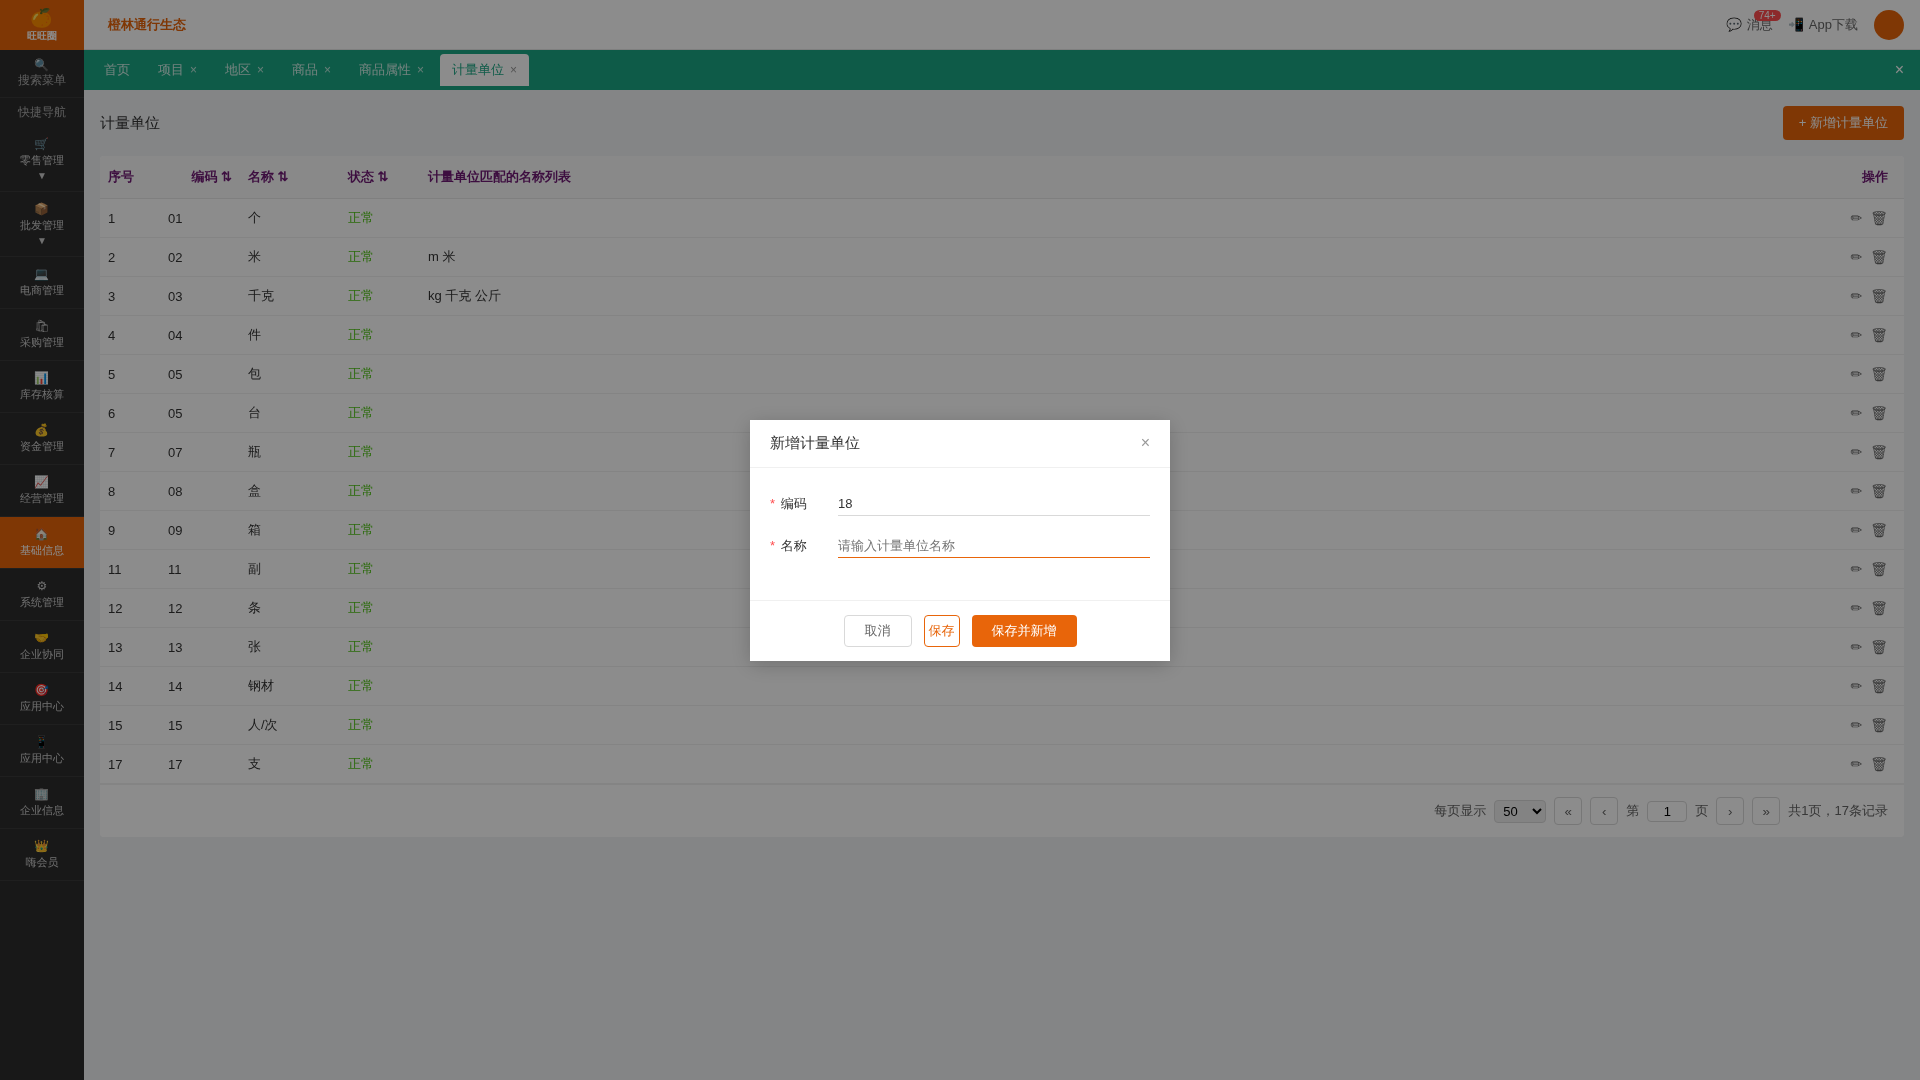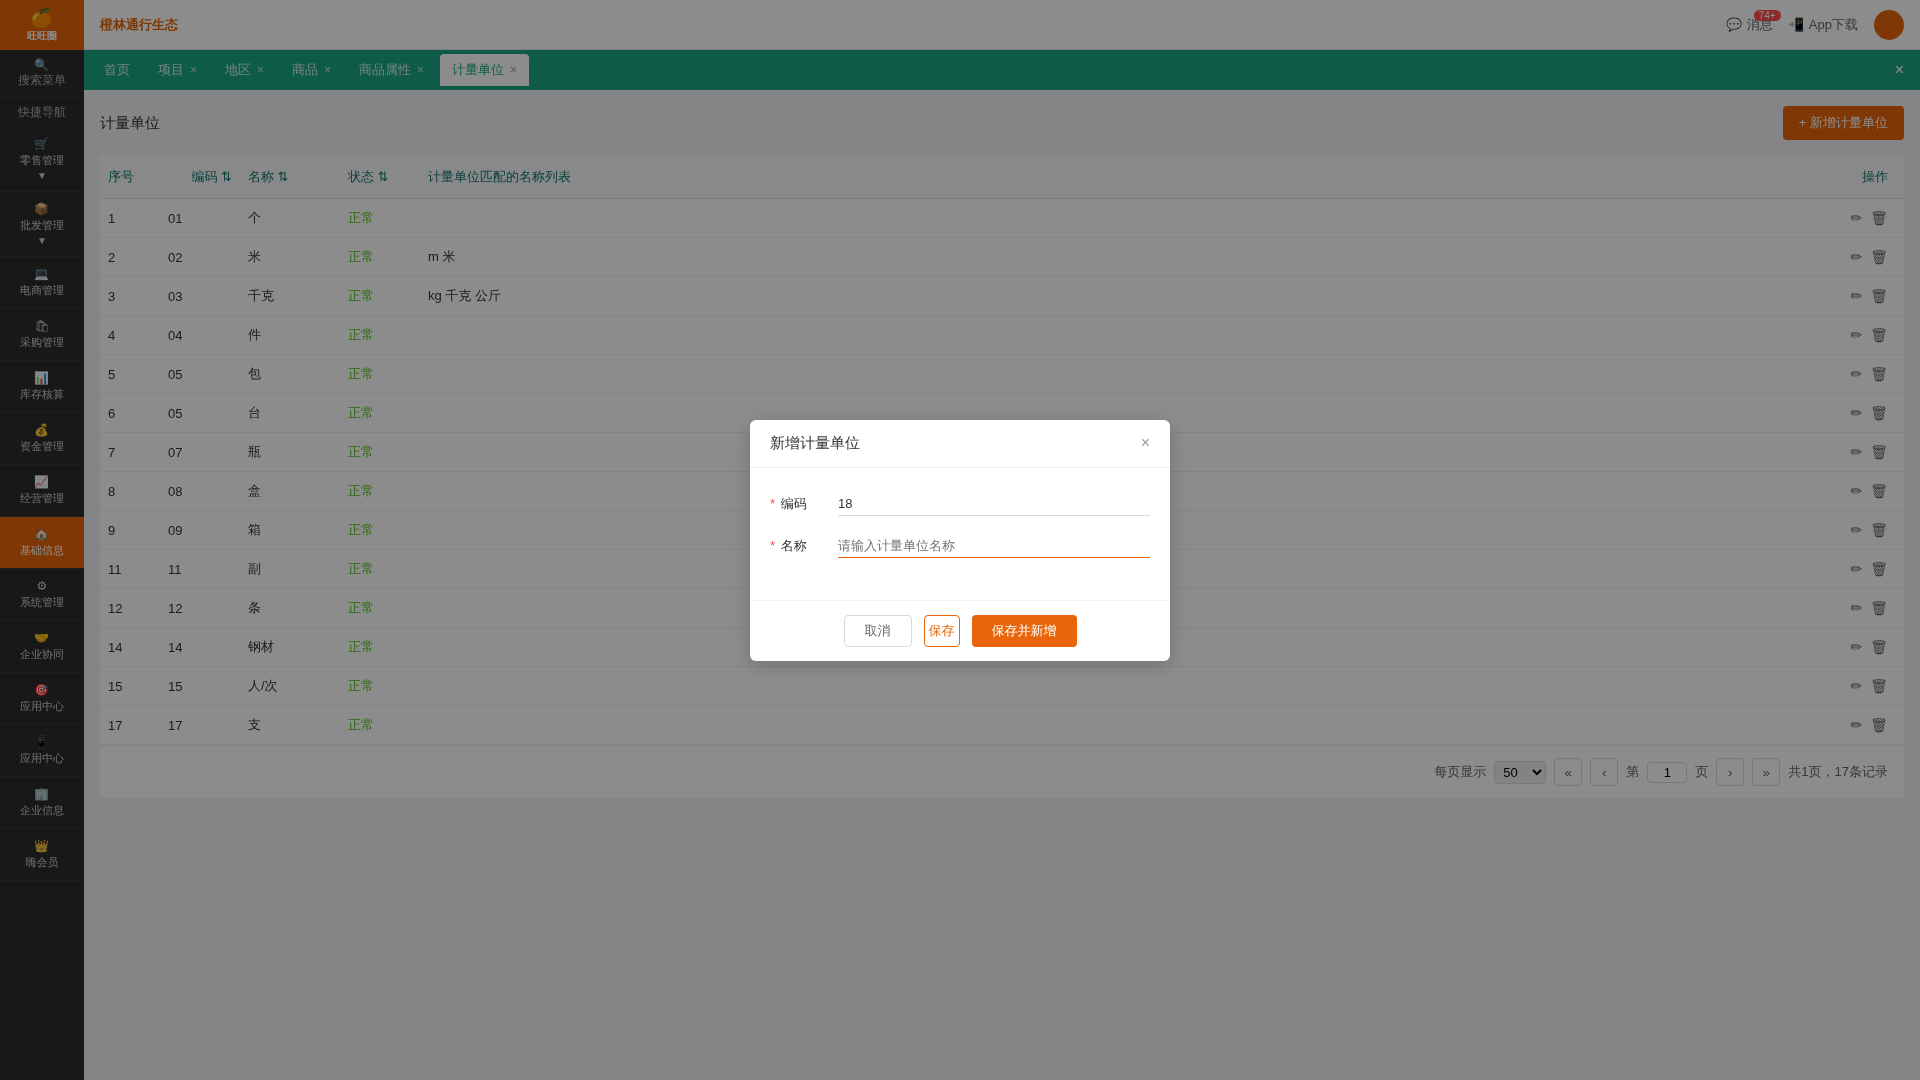--- a/index.html
+++ b/index.html
@@ -149,22 +149,22 @@
       font-size: 13px;
     }
 
     
     .table-wrap { background: white; border-radius: 4px; overflow: hidden; }
     table { width: 100%; border-collapse: collapse; }
     thead { background: #fafafa; }
     th {
       padding: 12px 8px;
       text-align: left;
-      color: #0f766e;
-      font-weight: 400;
+      color: #701a75;
+      font-weight: 700;
       border-bottom: 1px solid #e8e8e8;
       font-size: 13px;
     }
     td {
       padding: 10px 8px;
       color: #333;
       border-bottom: 1px solid #f0f0f0;
       font-size: 13px;
     }
     .status-normal { color: #52c41a; }
@@ -221,21 +221,21 @@
       position: fixed;
       top: 0; left: 0; right: 0; bottom: 0;
       background: rgba(0,0,0,0.45);
       z-index: 100;
       display: flex;
       align-items: center;
       justify-content: center;
     }
     .modal {
       background: white;
-      border-radius: 6px;
+      border-radius: 0;
       width: 420px;
       box-shadow: 0 4px 20px rgba(0,0,0,0.2);
       overflow: hidden;
     }
     .modal-header {
       padding: 14px 20px;
       border-bottom: 1px solid #f0f0f0;
       display: flex;
       align-items: center;
       justify-content: space-between;
@@ -378,21 +378,21 @@
   <div class="sidebar-item">
     <span>👑</span>
     <span class="sidebar-item-label">嗨会员</span>
   </div>
 </div>
 
 <div class="main-area">
 
   <div class="top-bar">
     <div class="top-bar-left">
-      <span style="color:#e8650a;font-weight:bold;">橙林通行生态</span>
+      <span style="color:#e8650a;font-weight:bold;margin-left:8px;">橙林通行生态</span>
     </div>
     <div class="top-bar-right">
       <div class="top-bar-msg">
         <span>💬</span>
         <span>消息</span>
         <span class="badge">74+</span>
       </div>
       <div class="top-bar-app">
         <span>📲</span>
         <span>App下载</span>
@@ -574,20 +574,33 @@
       <span class="col-ops" style="justify-content:flex-end;">
         <span class="op-btn">✏</span>
         <span class="op-btn">🗑</span>
       </span>
     </td>
   </tr>
             <tr>
     <td>12</td>
     <td>12</td>
     <td>条</td>
+    <td class="status-normal">正常</td>
+    <td></td>
+    <td style="text-align:right;padding-right:16px;">
+      <span class="col-ops" style="justify-content:flex-end;">
+        <span class="op-btn">✏</span>
+        <span class="op-btn">🗑</span>
+      </span>
+    </td>
+  </tr>
+            <tr>
+    <td>13</td>
+    <td>13</td>
+    <td>张</td>
     <td class="status-normal">正常</td>
     <td></td>
     <td style="text-align:right;padding-right:16px;">
       <span class="col-ops" style="justify-content:flex-end;">
         <span class="op-btn">✏</span>
         <span class="op-btn">🗑</span>
       </span>
     </td>
   </tr>
             <tr>

